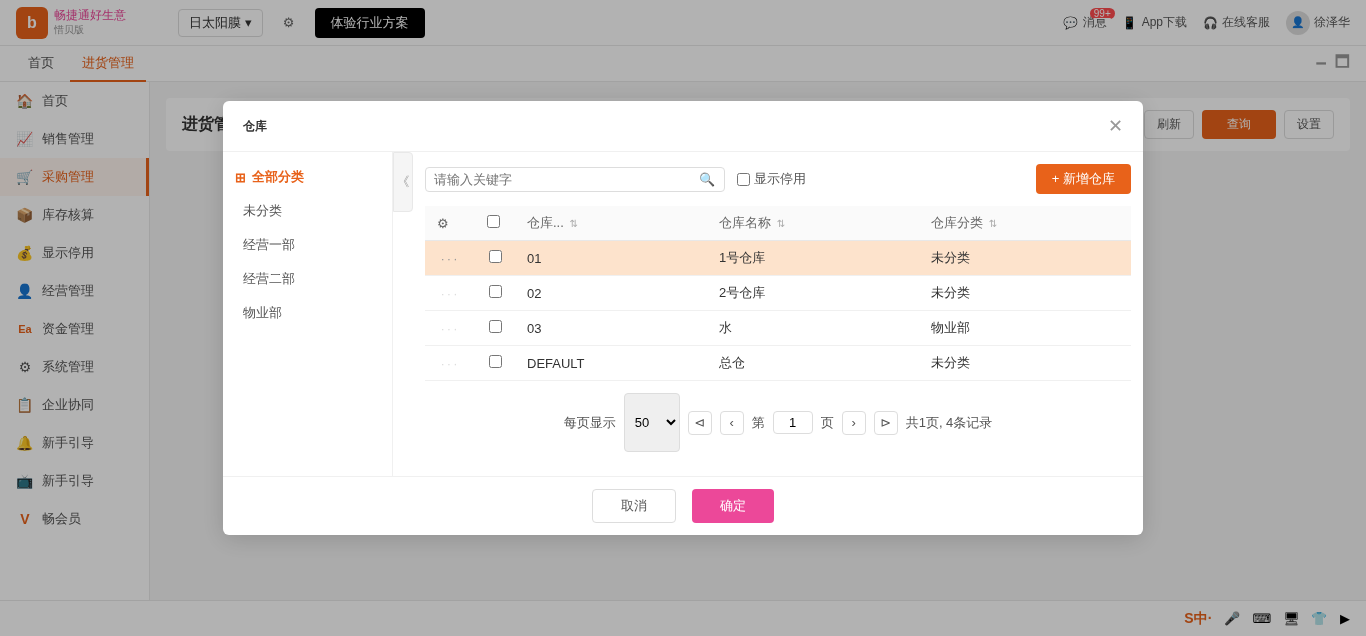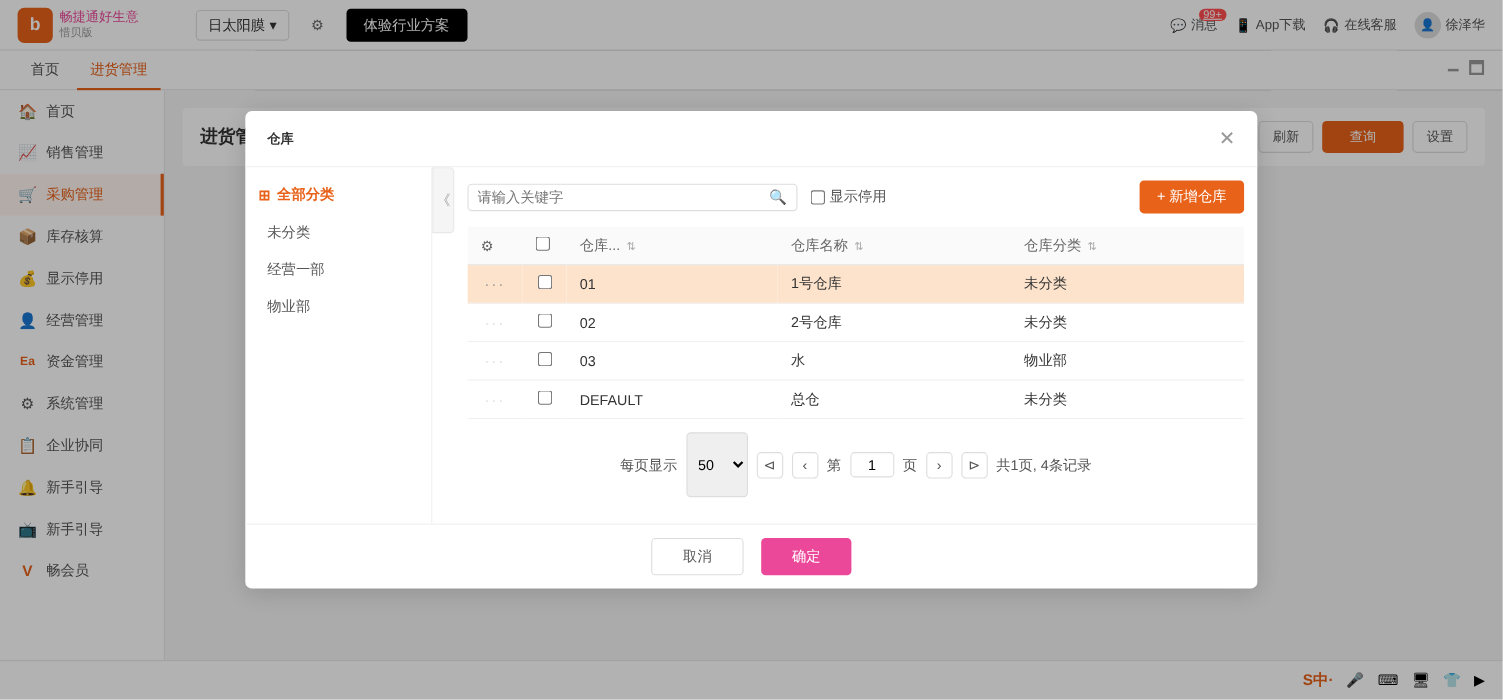--- a/index.html
+++ b/index.html
@@ -362,20 +362,21 @@
 
     <div class="dialog-body">
 
       <div class="cat-sidebar">
         <div class="cat-header">
           <span class="grid-icon">⊞</span>
           <span>全部分类</span>
         </div>
         <div class="cat-item">未分类</div>
         <div class="cat-item">经营一部</div>
+        <div class="cat-item">经营二部</div>
         <div class="cat-item">物业部</div>
       </div>
 
       <div class="cat-collapse-btn">《</div>
 
       <div class="table-area">
 
         <div class="table-toolbar">
           <div class="search-box">
             <input type="text" placeholder="请输入关键字" style="">

